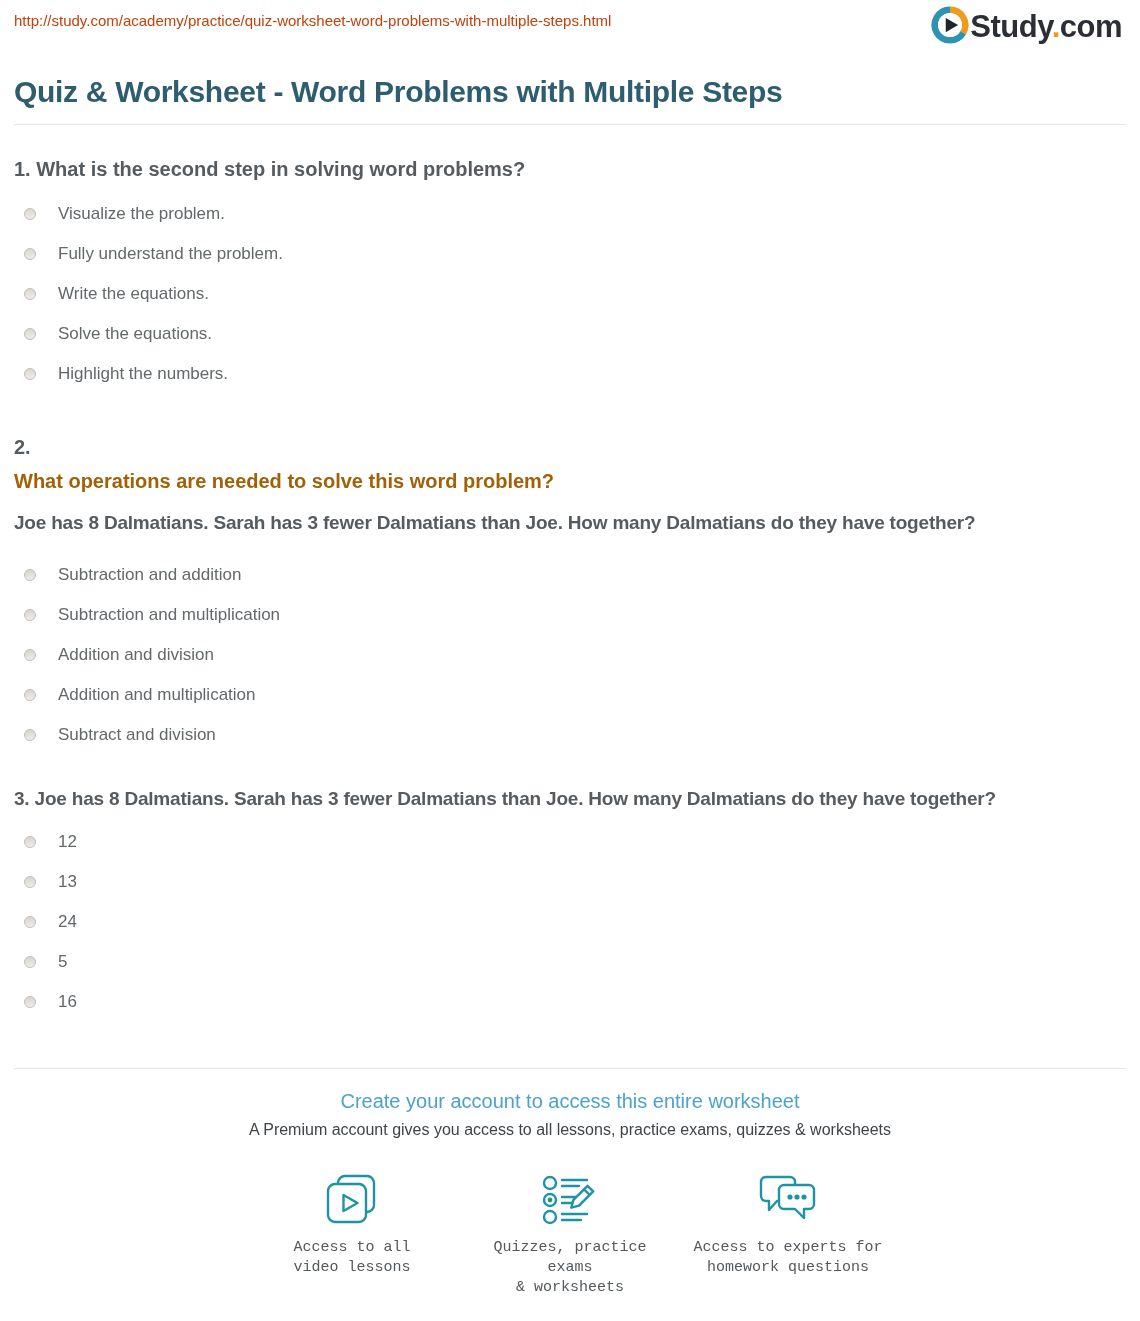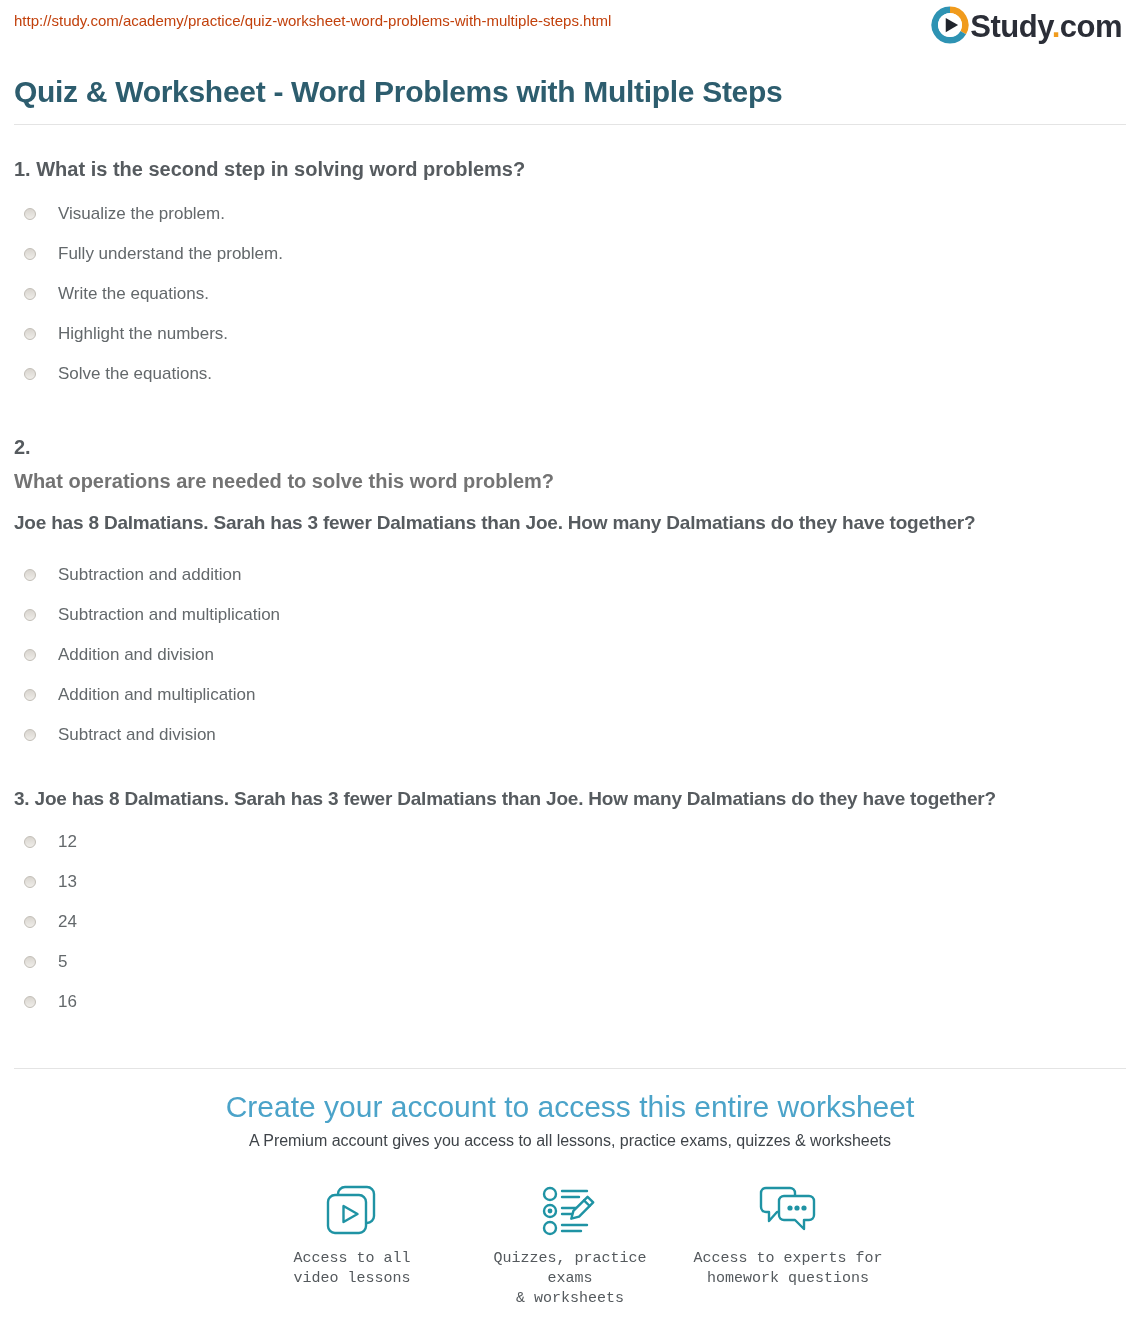--- a/index.html
+++ b/index.html
@@ -18,36 +18,36 @@
   .logo-dot { color:#f09b1d; }
 
   
   .page-title { margin:27px 0 0; font-size:30px; font-weight:700; color:#2d5d6e; letter-spacing:-0.3px; }
   .rule { border:none; border-top:1px solid #e4e4e4; margin:15px 0 0; }
 
   
   .q-heading { font-size:20px; font-weight:700; color:#565b5f; margin:33px 0 0; }
   .q-heading.long { font-size:19px; letter-spacing:-0.2px; }
   .q-number { font-size:20px; font-weight:700; color:#565b5f; margin:42px 0 0; }
-  .q-prompt { font-size:20px; font-weight:700; color:#737373; margin:11px 0 0; }
+  .q-prompt { font-size:20px; font-weight:700; color:#a16207; margin:11px 0 0; }
   .q-statement { font-size:19px; font-weight:700; color:#565b5f; margin:19px 0 0; letter-spacing:-0.2px; }
   .options { margin-top:13px; }
   .option { display:flex; align-items:center; height:40px; cursor:pointer; }
   .radio {
     width:12px; height:12px; border-radius:50%; flex:none; margin-left:10px;
     background:linear-gradient(#d9d5cf, #efede9); border:1px solid #c2beb7;
   }
   .option-label { margin-left:22px; font-size:17px; color:#63686b; }
   .q2-options { margin-top:21px;text-align:center; }
   .q3 .options { margin-top:12px; }
 
   
   .rule2 { margin-top:46px; }
   .signup { text-align:center; }
-  .signup-title { margin:21px 0 0; font-size:30px; font-weight:400; color:#4ba3c9; }
+  .signup-title { margin:21px 0 0; font-size:20px; font-weight:400; color:#4ba3c9; }
   .signup-sub { margin:8px 0 0; font-size:16px; color:#3f4449; }
   .features { display:flex; justify-content:center; gap:16px; margin-top:33px;font-family:Liberation Mono, monospace; }
   .feature { width:202px; }
   .feature-icon { height:54px; display:flex; align-items:flex-end; justify-content:center; }
   .feature-label { margin-top:12px; font-size:15px; color:#54595d; line-height:20px; }
 
   
   .copyright { margin:37px auto 0; max-width:720px; text-align:center; font-size:13.5px; color:#b2b2b2; line-height:19px; }
 
   svg .tealstroke { stroke:#1f93a4; fill:none; stroke-width:2.4; stroke-linecap:round; stroke-linejoin:round; }
@@ -87,25 +87,25 @@
       <div class="option">
           <span class="radio"></span>
           <span class="option-label">Fully understand the problem.</span>
         </div>
       <div class="option">
           <span class="radio"></span>
           <span class="option-label">Write the equations.</span>
         </div>
       <div class="option">
           <span class="radio"></span>
+          <span class="option-label">Solve the equations.</span>
+        </div>
+      <div class="option">
+          <span class="radio"></span>
           <span class="option-label">Highlight the numbers.</span>
-        </div>
-      <div class="option">
-          <span class="radio"></span>
-          <span class="option-label">Solve the equations.</span>
         </div>
     </div>
   </section>
 
   <section>
     <div class="q-number">2.</div>
     <div class="q-prompt">What operations are needed to solve this word problem?</div>
     <div class="q-statement">Joe has 8 Dalmatians. Sarah has 3 fewer Dalmatians than Joe. How many Dalmatians do they have together?</div>
     <div class="options q2-options">
       <div class="option">

